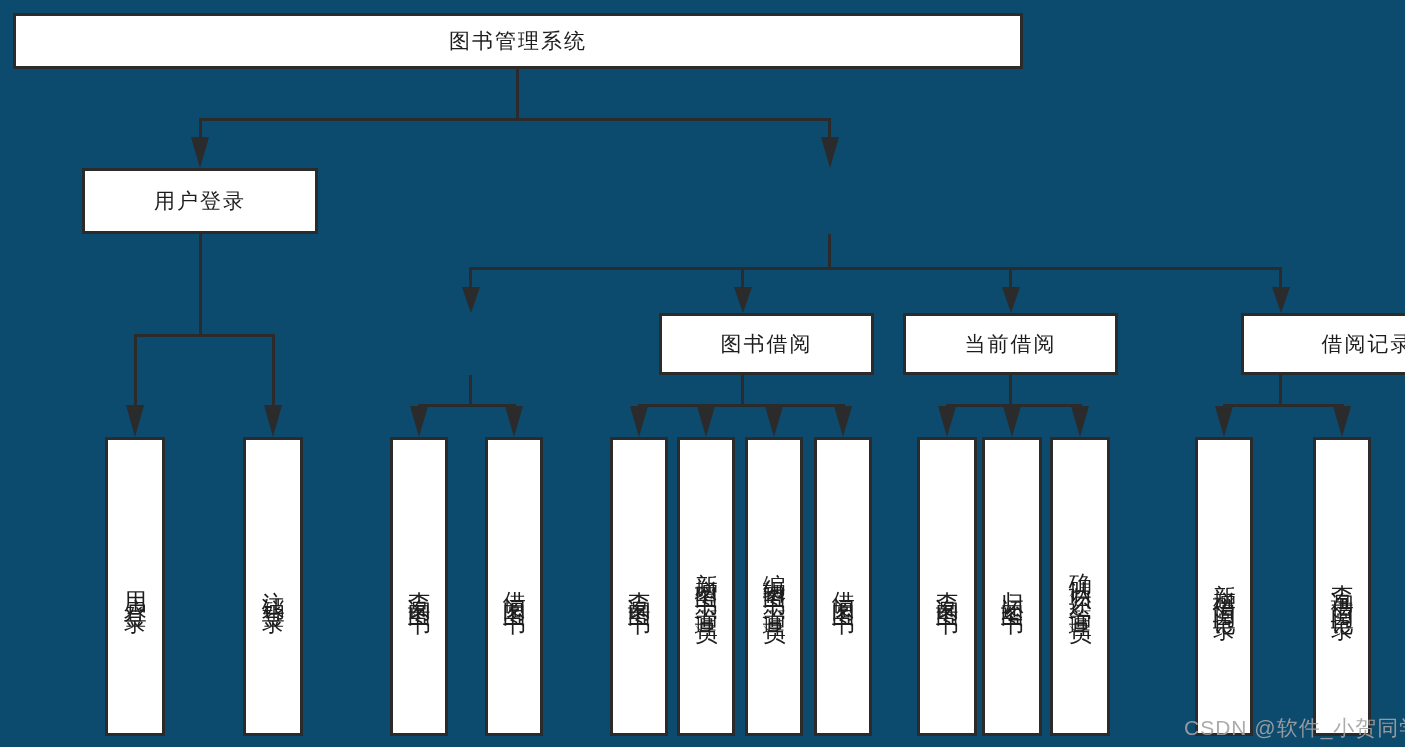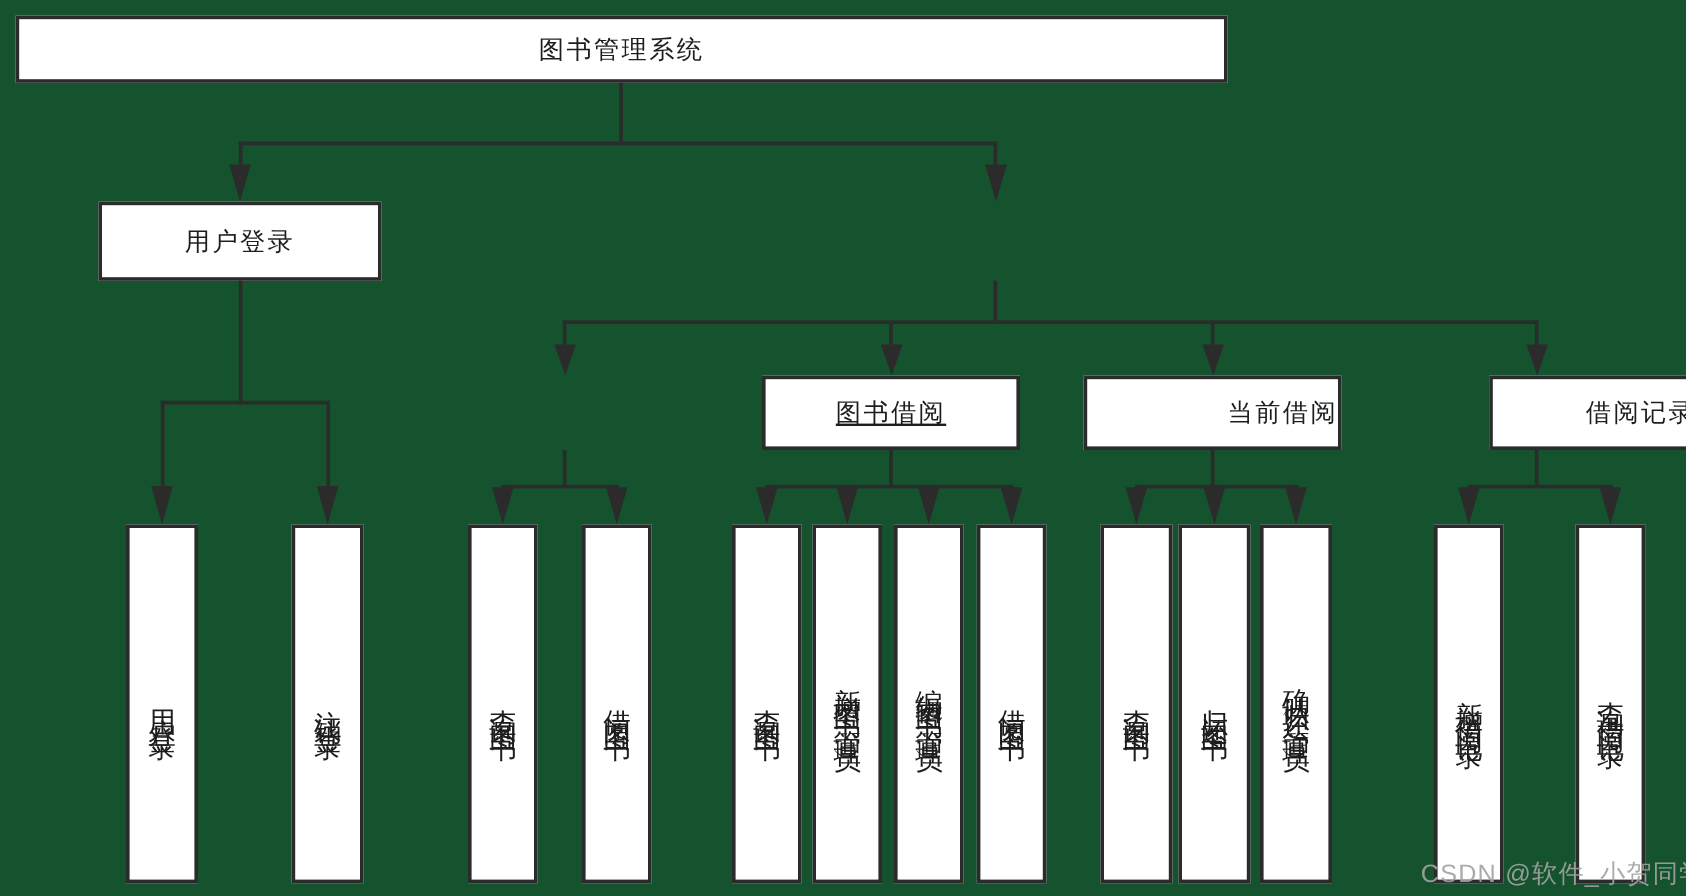--- a/index.html
+++ b/index.html
@@ -1,17 +1,17 @@
 <!DOCTYPE html>
 <html><head>
 <meta charset="utf-8">
 <style>
   html,body{margin:0;padding:0;background:#ffffff;}
   #canvas{
-    position:relative;width:1405px;height:747px;background:#14532d;overflow:hidden;
+    position:relative;width:1405px;height:747px;background:#0c4a6e;overflow:hidden;
     font-family:"Liberation Sans","DejaVu Sans",sans-serif;color:#1d1d1d;
   }
   .box{
     position:absolute;background:#ffffff;border:3px solid #2b2b2b;box-sizing:border-box;
     display:flex;align-items:center;justify-content:center;
   }
   .box.h .lbl{font-size:21px;letter-spacing:2px;white-space:nowrap;}
   .box.v .lbl{
     writing-mode:vertical-rl;text-orientation:mixed;
     font-size:23px;letter-spacing:7px;line-height:1.1;white-space:nowrap;
@@ -58,24 +58,24 @@
   <div class="hline" style="left:469px;top:267px;width:813px;"></div>
   <div class="vline" style="left:469px;top:267px;height:21px;"></div>
   <div class="arrow arrow-26" style="left:461.5px;top:287px;"></div>
   <div class="vline" style="left:741px;top:267px;height:21px;"></div>
   <div class="arrow arrow-26" style="left:733.5px;top:287px;"></div>
   <div class="vline" style="left:1009px;top:267px;height:21px;"></div>
   <div class="arrow arrow-26" style="left:1001.5px;top:287px;"></div>
   <div class="vline" style="left:1279px;top:267px;height:21px;"></div>
   <div class="arrow arrow-26" style="left:1271.5px;top:287px;"></div>
 
-  <div class="box h" style="left:635px;top:313px;width:215px;height:62px;text-decoration:underline;">
+  <div class="box h" style="left:659px;top:313px;width:215px;height:62px;">
     <span class="lbl">图书借阅</span>
   </div>
-  <div class="box h" style="left:903px;top:313px;width:215px;height:62px;justify-content:flex-end;">
+  <div class="box h" style="left:903px;top:313px;width:215px;height:62px;">
     <span class="lbl">当前借阅</span>
   </div>
   <div class="box h" style="left:1241px;top:313px;width:253px;height:62px;">
     <span class="lbl">借阅记录</span>
   </div>
 
   <div class="vline" style="left:469px;top:375px;height:31px;"></div>
   <div class="hline" style="left:417.5px;top:404px;width:98px;"></div>
   <div class="arrow arrow-31" style="left:410px;top:406px;"></div>
   <div class="arrow arrow-31" style="left:505px;top:406px;"></div>

